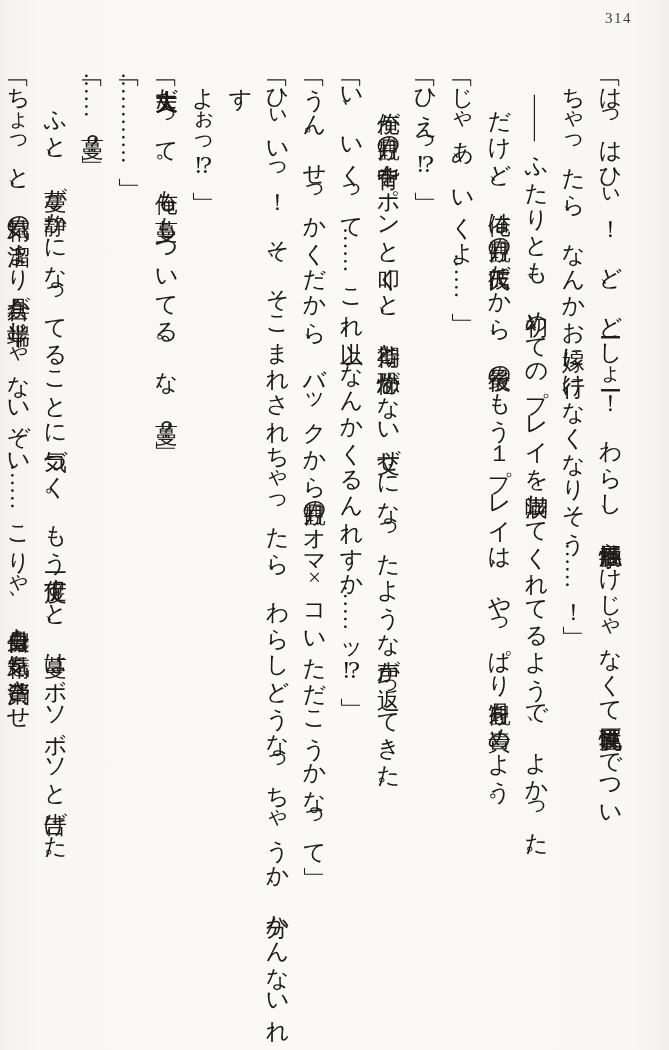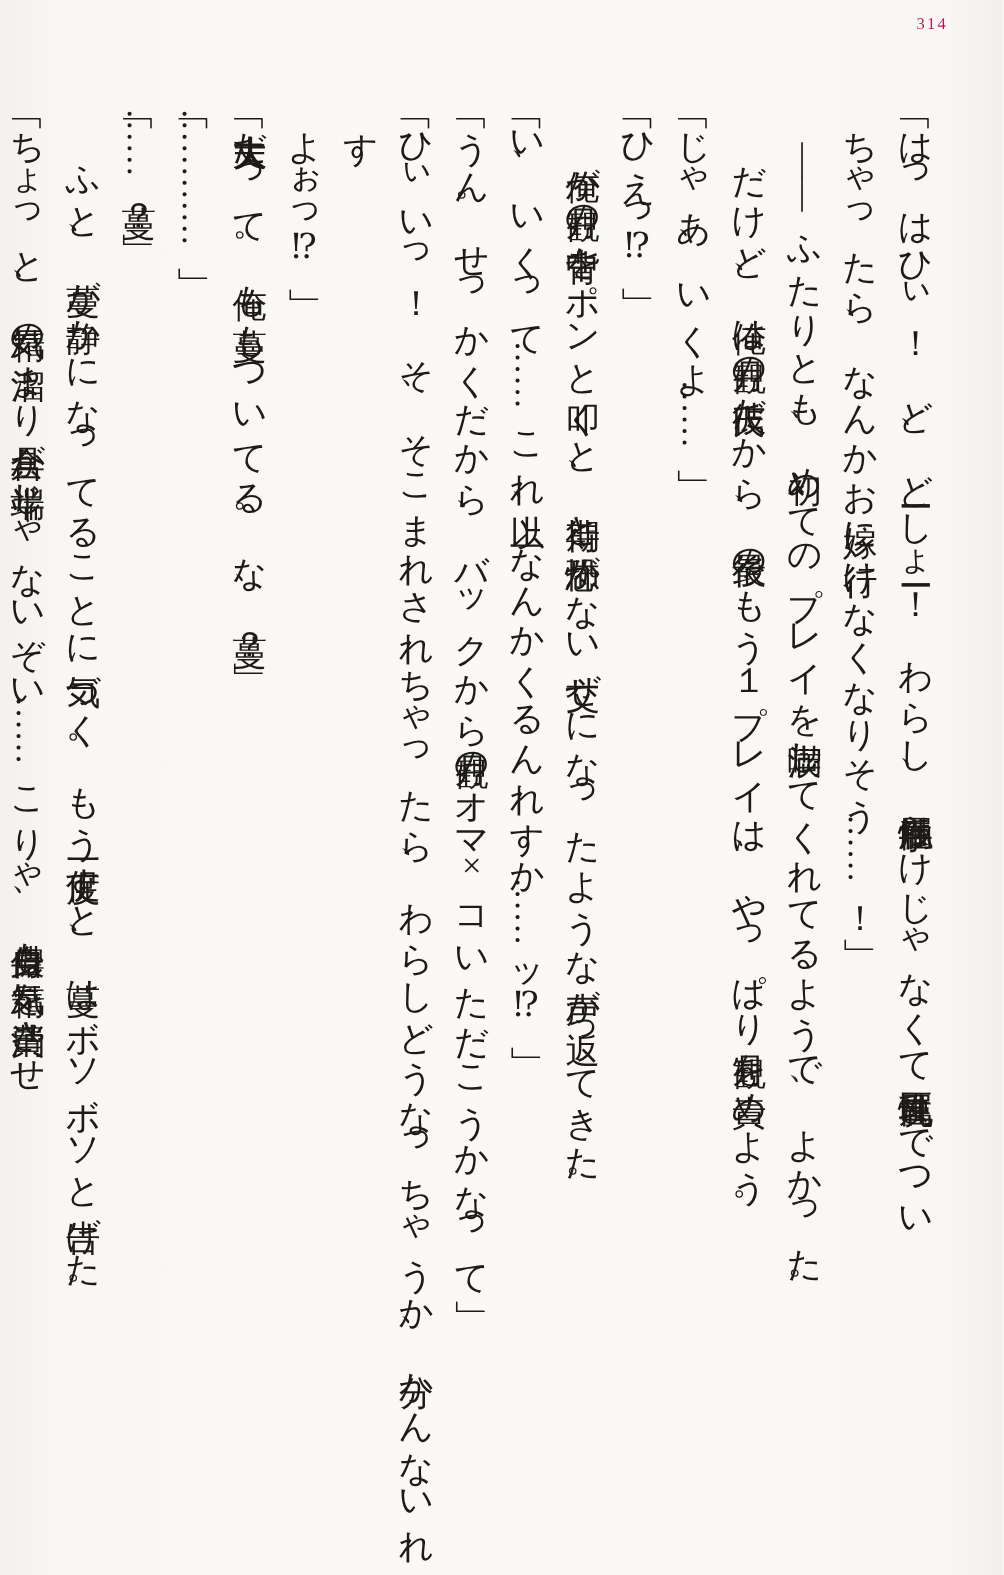--- a/index.html
+++ b/index.html
@@ -15,23 +15,23 @@
     font-family: "Liberation Serif", "DejaVu Serif", serif;
   }
   .page {
     position: absolute;
     inset: 0;
   }
   .page-number {
     position: absolute;
     top: 10px;
     right: 37px;
-    font-size: 11px;
+    font-size: 15px;
     letter-spacing: 1.5px;
-    color: #be185d;
+    color: #404040;
     font-family: "Liberation Serif", "DejaVu Serif", serif;
   }
   .text-area {
     position: absolute;
     top: 72px;
     right: 40px;
     height: 978px;
     width: 596px;
     writing-mode: vertical-rl;
     text-orientation: mixed;

